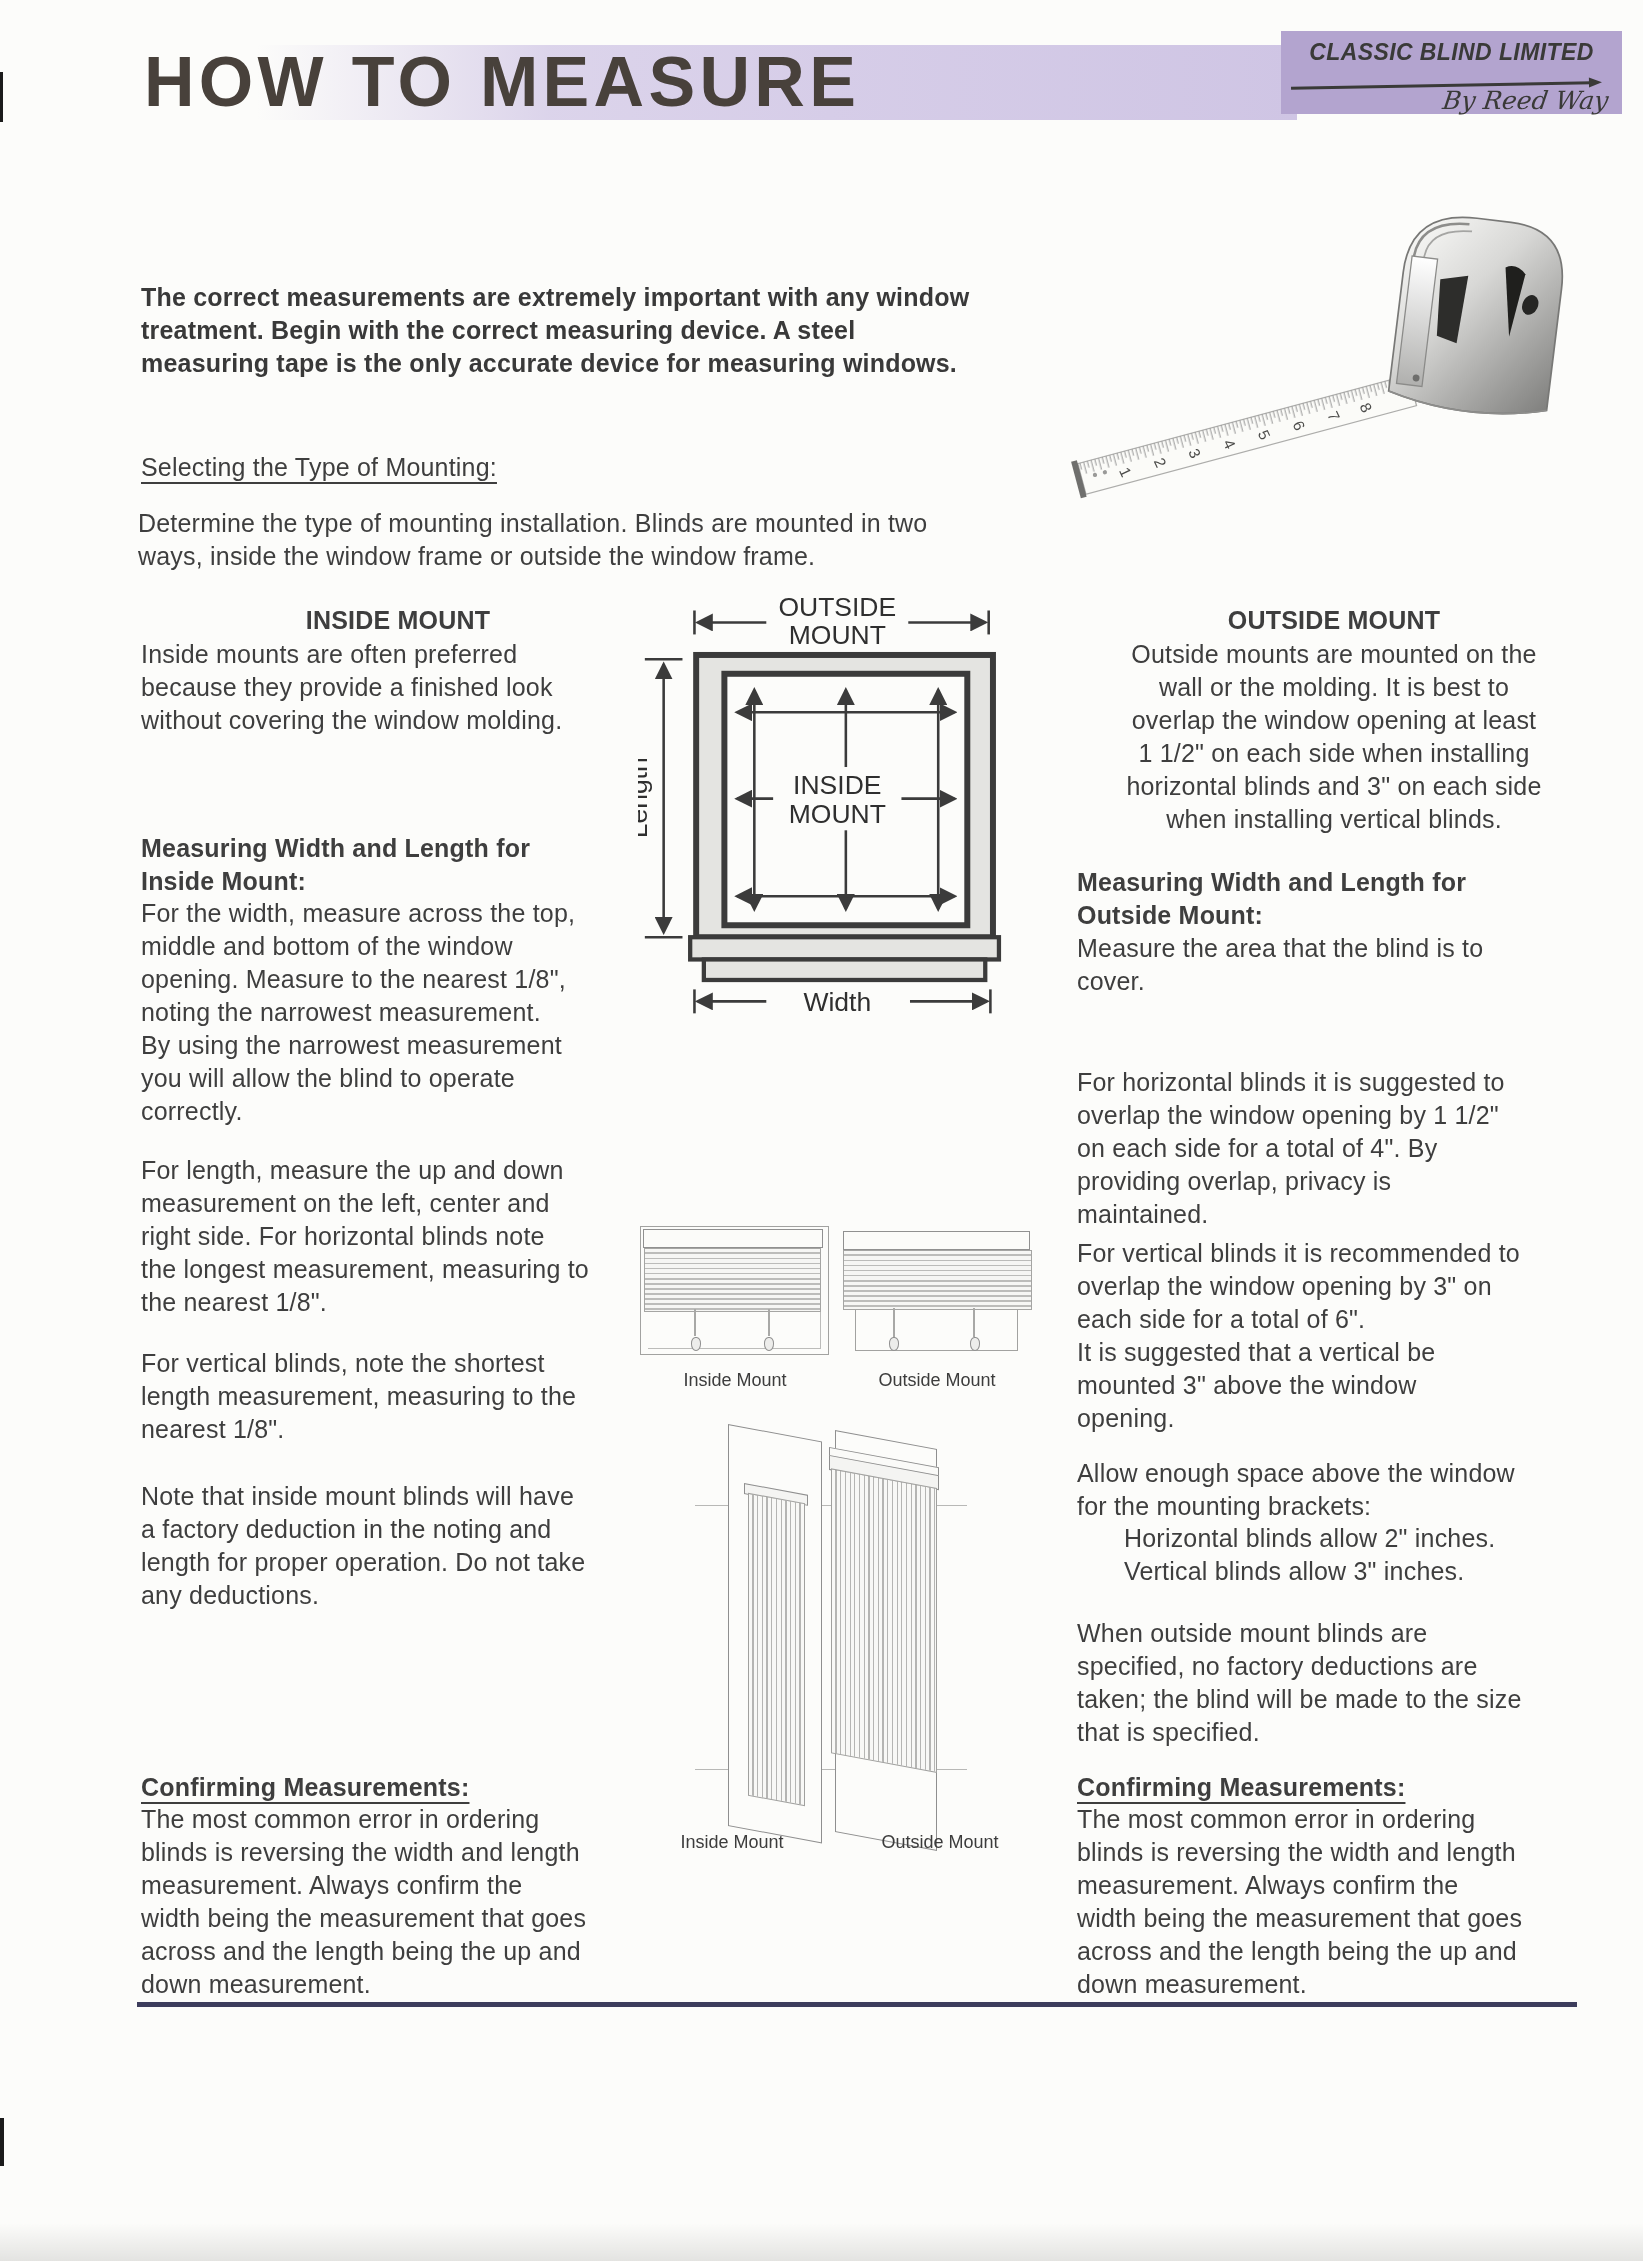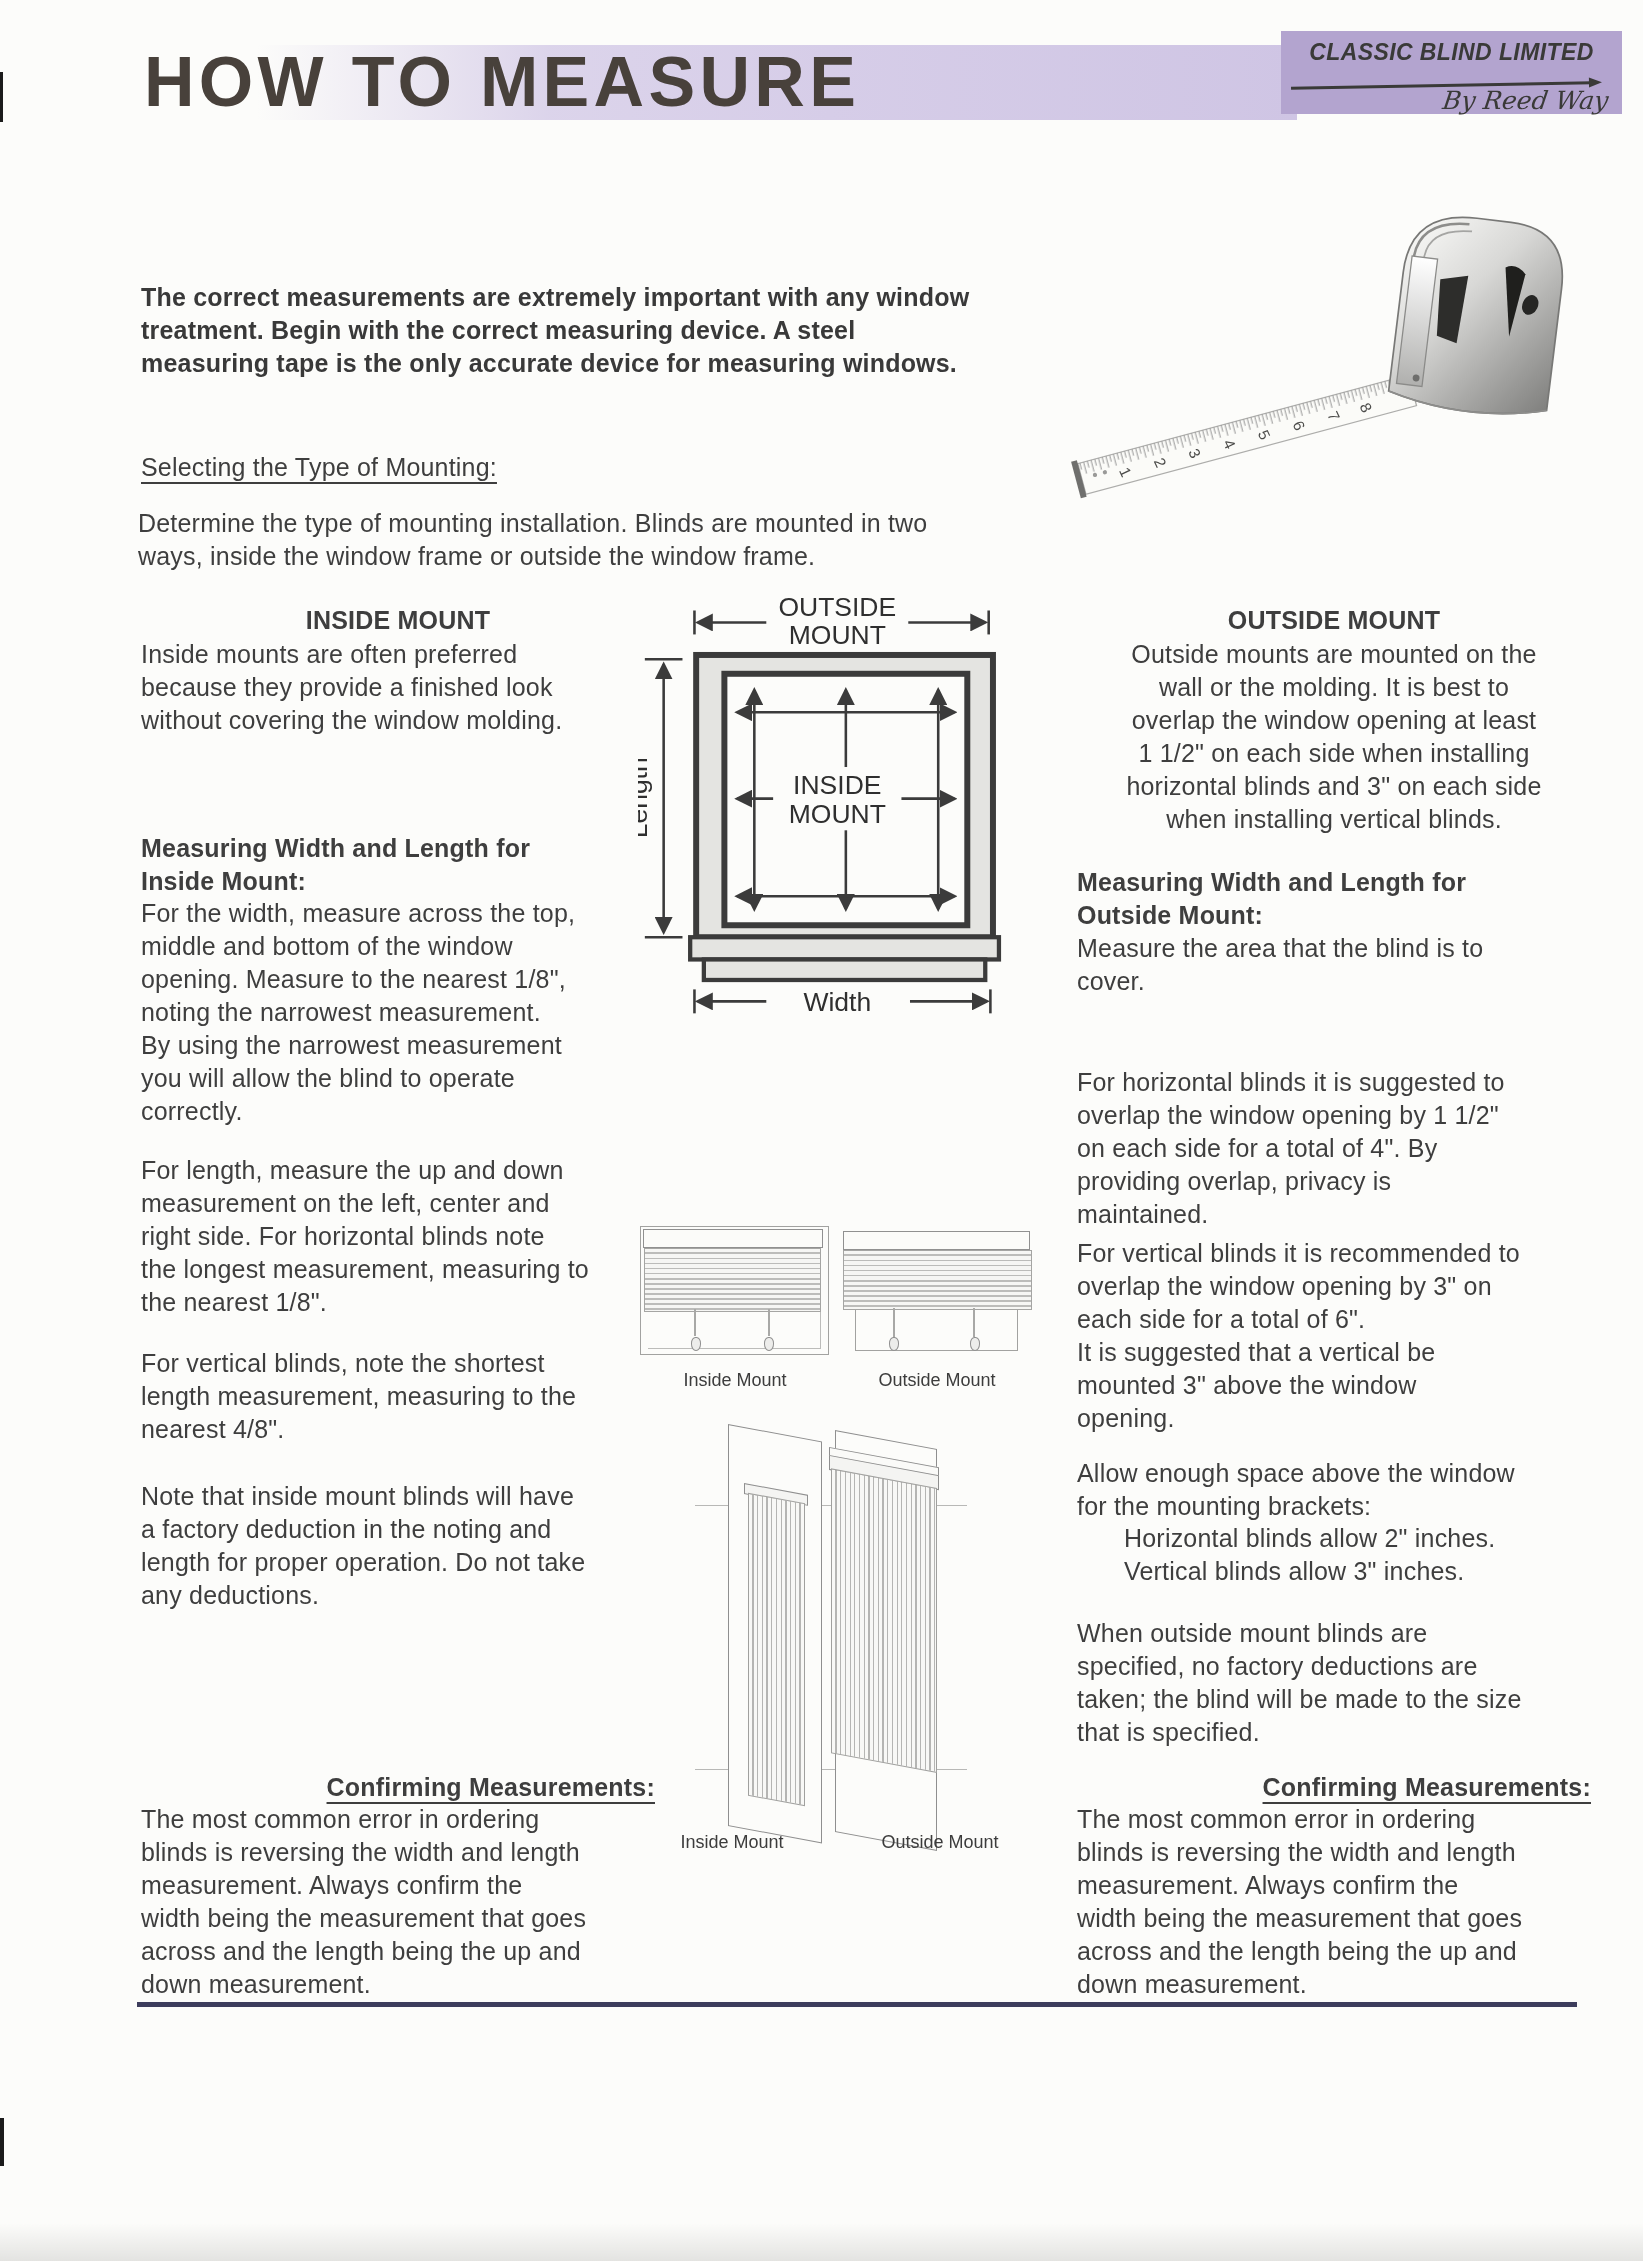--- a/index.html
+++ b/index.html
@@ -3,21 +3,21 @@
 <meta charset="utf-8">
 <style>
   html,body{margin:0;padding:0;background:#888;}
   .page{position:relative;width:1644px;height:2261px;background:#fcfcfa;overflow:hidden;
         font-family:"Liberation Sans",sans-serif;color:#3e3e3e;padding-left:16px;}
   .abs{position:absolute;}
   .prl{white-space:pre-line;}
   .body-text{font-size:25px;line-height:33px;color:#3e3e3e;letter-spacing:0.2px;}
   .bold{font-weight:bold;}
   .center{text-align:center;}
-  .u{text-decoration:underline;text-underline-offset:6px;text-decoration-thickness:2.1px;text-align:right;}
+  .u{text-decoration:underline;text-underline-offset:6px;text-decoration-thickness:2.1px;}
   .title-band{left:257px;top:45px;width:1040px;height:75px;
       background:linear-gradient(to right, rgba(214,205,232,0) 0%, rgba(214,205,232,0.85) 28%, #d6cde8 55%, #cfc5e4 100%);}
   .page-title{left:144px;top:43px;width:856px;height:77px;line-height:79px;
       font-size:70px;font-weight:bold;letter-spacing:4.3px;color:#48413b;}
   .brand-band{left:1281px;top:31px;width:341px;height:83px;background:#b3a4cf;}
   .brand-name{position:absolute;left:0;top:7.7px;width:100%;text-align:center;
       font-size:23px;font-weight:bold;font-style:italic;color:#3a3a38;letter-spacing:0.4px;}
   .brand-arrow{position:absolute;left:10.3px;top:53px;width:301px;height:2.6px;background:#3a3a38;transform:rotate(-1deg);}
   .brand-arrow:after{content:"";position:absolute;right:-10.3px;top:-4.3px;width:0;height:0;
       border-left:13.7px solid #3a3a38;border-top:5.6px solid transparent;border-bottom:5.6px solid transparent;}
@@ -133,21 +133,21 @@
 By using the narrowest measurement
 you will allow the blind to operate
 correctly.</div>
   <div class="abs col-left body-text prl" style="top:1154px;">For length, measure the up and down
 measurement on the left, center and
 right side.  For horizontal blinds note
 the longest measurement, measuring to
 the nearest 1/8".</div>
   <div class="abs col-left body-text prl" style="top:1347px;">For vertical blinds, note the shortest
 length measurement, measuring to the
-nearest 4/8".</div>
+nearest 1/8".</div>
   <div class="abs col-left body-text prl" style="top:1480px;">Note that inside mount blinds will have
 a factory deduction in the noting and
 length for proper operation. Do not take
 any deductions.</div>
   <div class="abs col-left body-text bold u" style="top:1771px;">Confirming Measurements:</div>
   <div class="abs col-left body-text prl" style="top:1803px;">The most common error in ordering
 blinds is reversing the width and length
 measurement.  Always confirm the
 width being the measurement that goes
 across and the length being the up and

